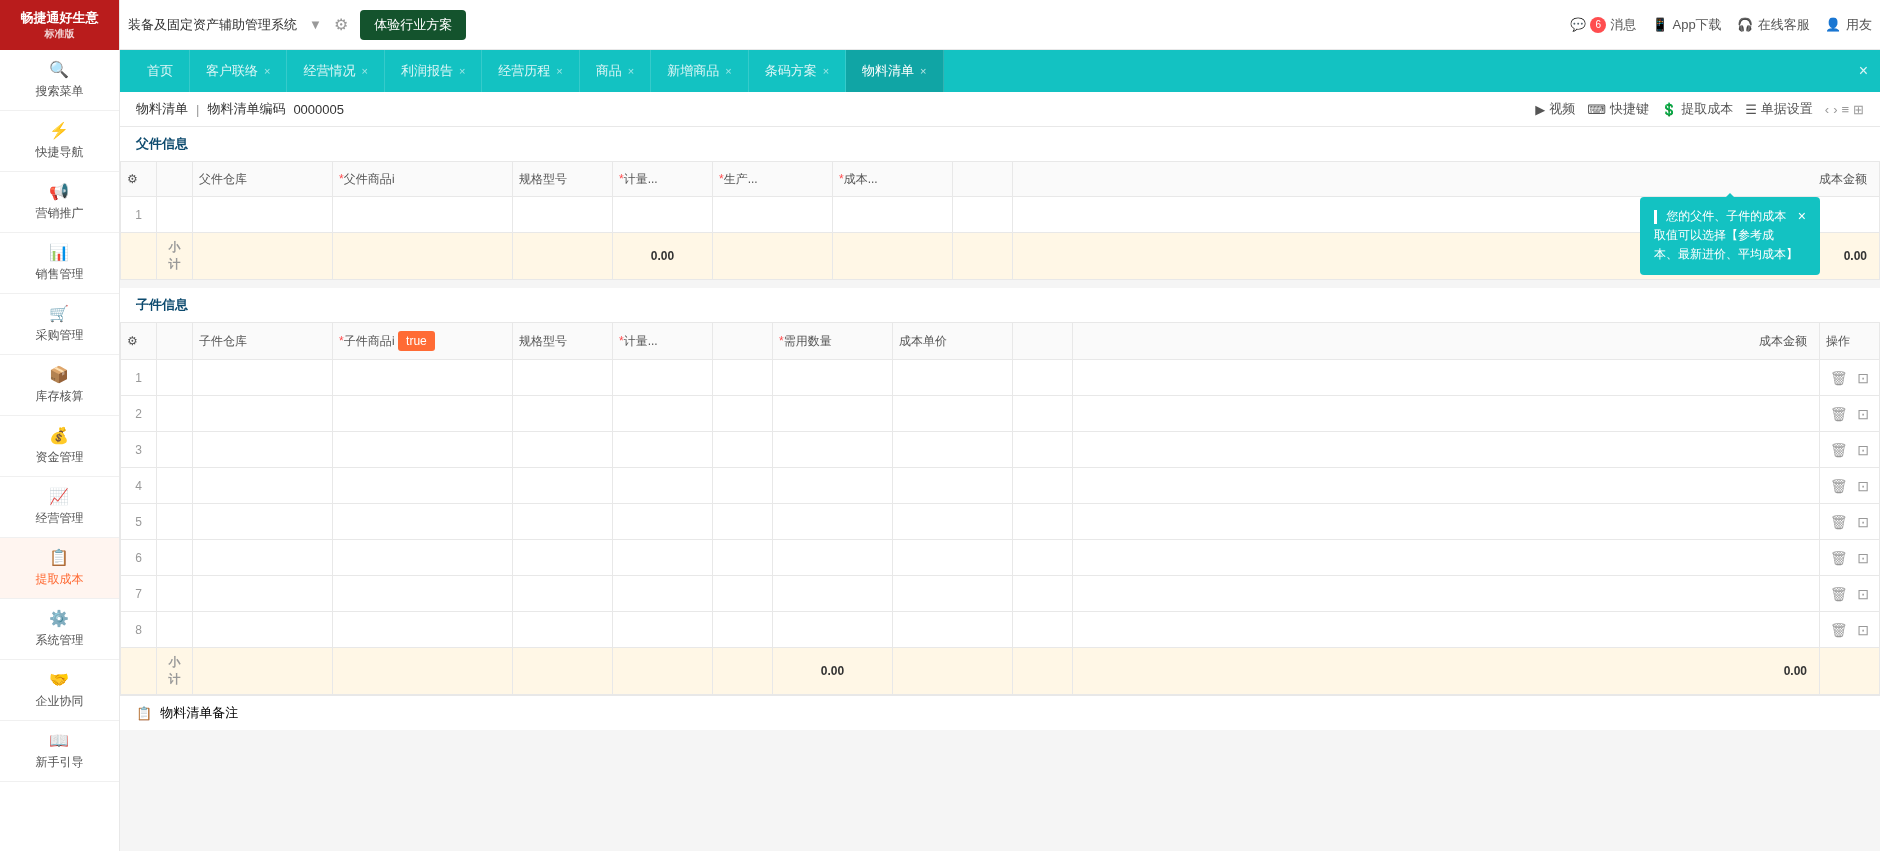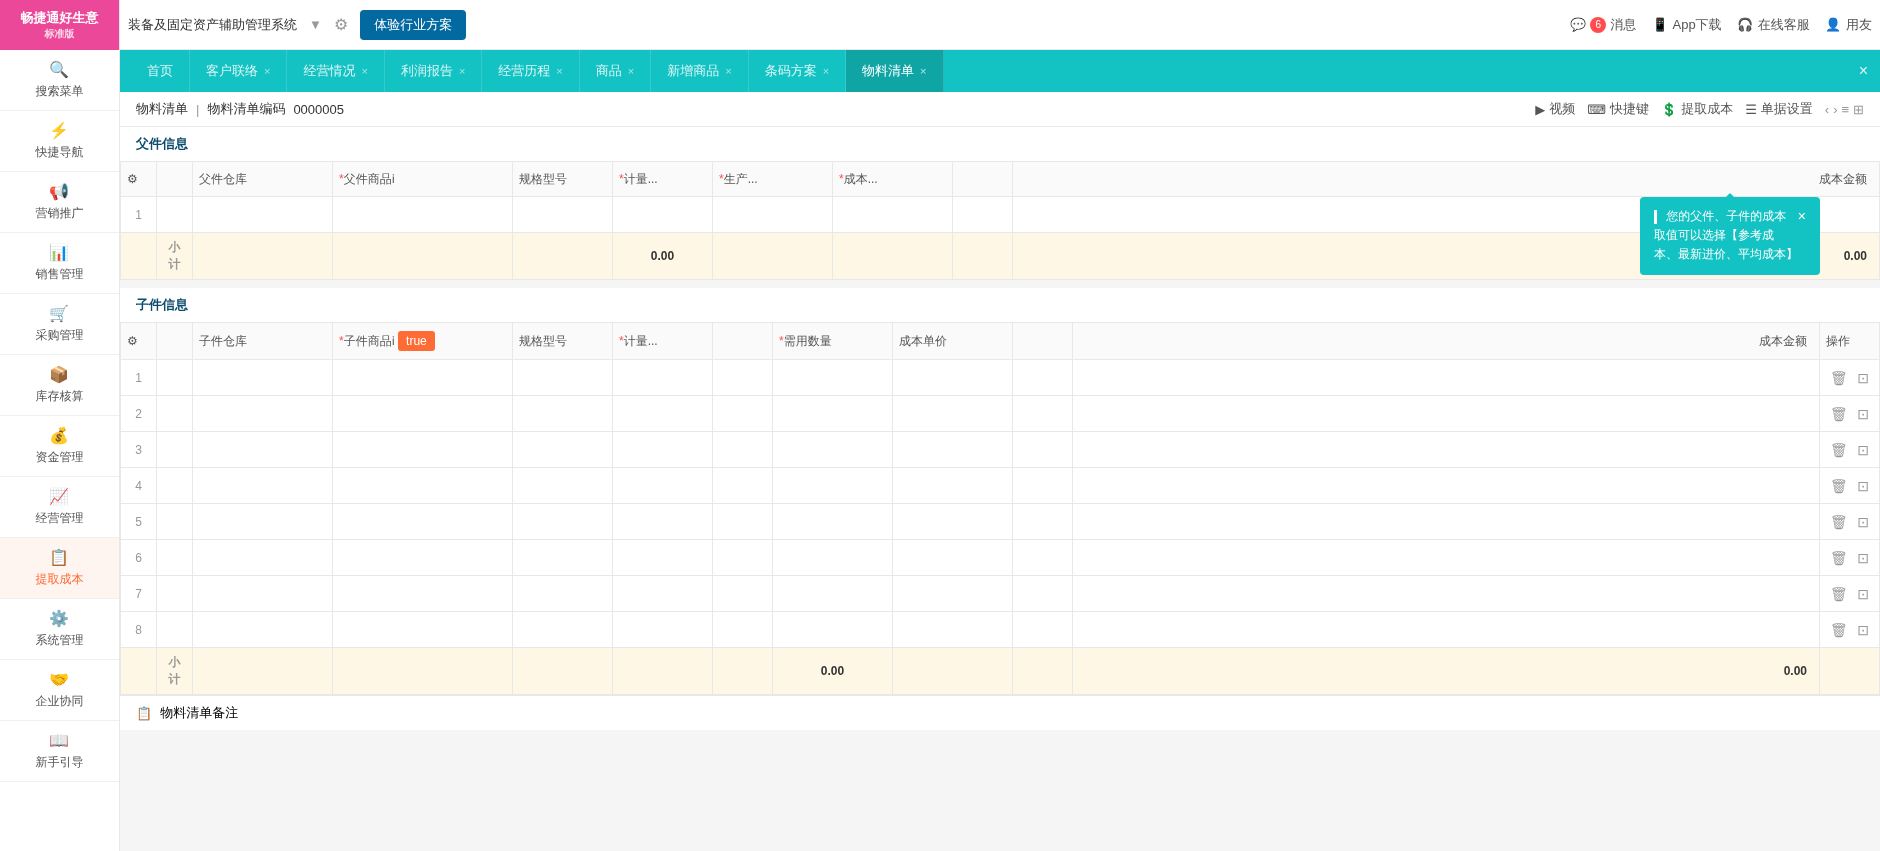--- a/index.html
+++ b/index.html
@@ -8,21 +8,21 @@
     
     .sidebar {
       width: 120px;
       background: #fff;
       display: flex;
       flex-direction: column;
       border-right: 1px solid #e8e8e8;
       flex-shrink: 0;
     }
     .sidebar-logo {
-      background: #ec4899;
+      background: #b91c1c;
       color: #fff;
       padding: 12px 8px;
       text-align: center;
       font-size: 14px;
       font-weight: bold;
       height: 50px;
       display: flex;
       align-items: center;
       justify-content: center;
       gap: 4px;
@@ -63,21 +63,21 @@
       padding: 0 8px;
       border-bottom: 1px solid #e8e8e8;
     }
     .top-header-left {
       display: flex;
       align-items: center;
       gap: 12px;
     }
     .system-title { color: #333; font-size: 13px; }
     .header-btn {
-      background: #0369a1;
+      background: #14532d;
       color: #fff;
       border: none;
       padding: 6px 14px;
       border-radius: 4px;
       cursor: pointer;
       font-size: 13px;
     }
     .top-header-right {
       display: flex;
       align-items: center;

